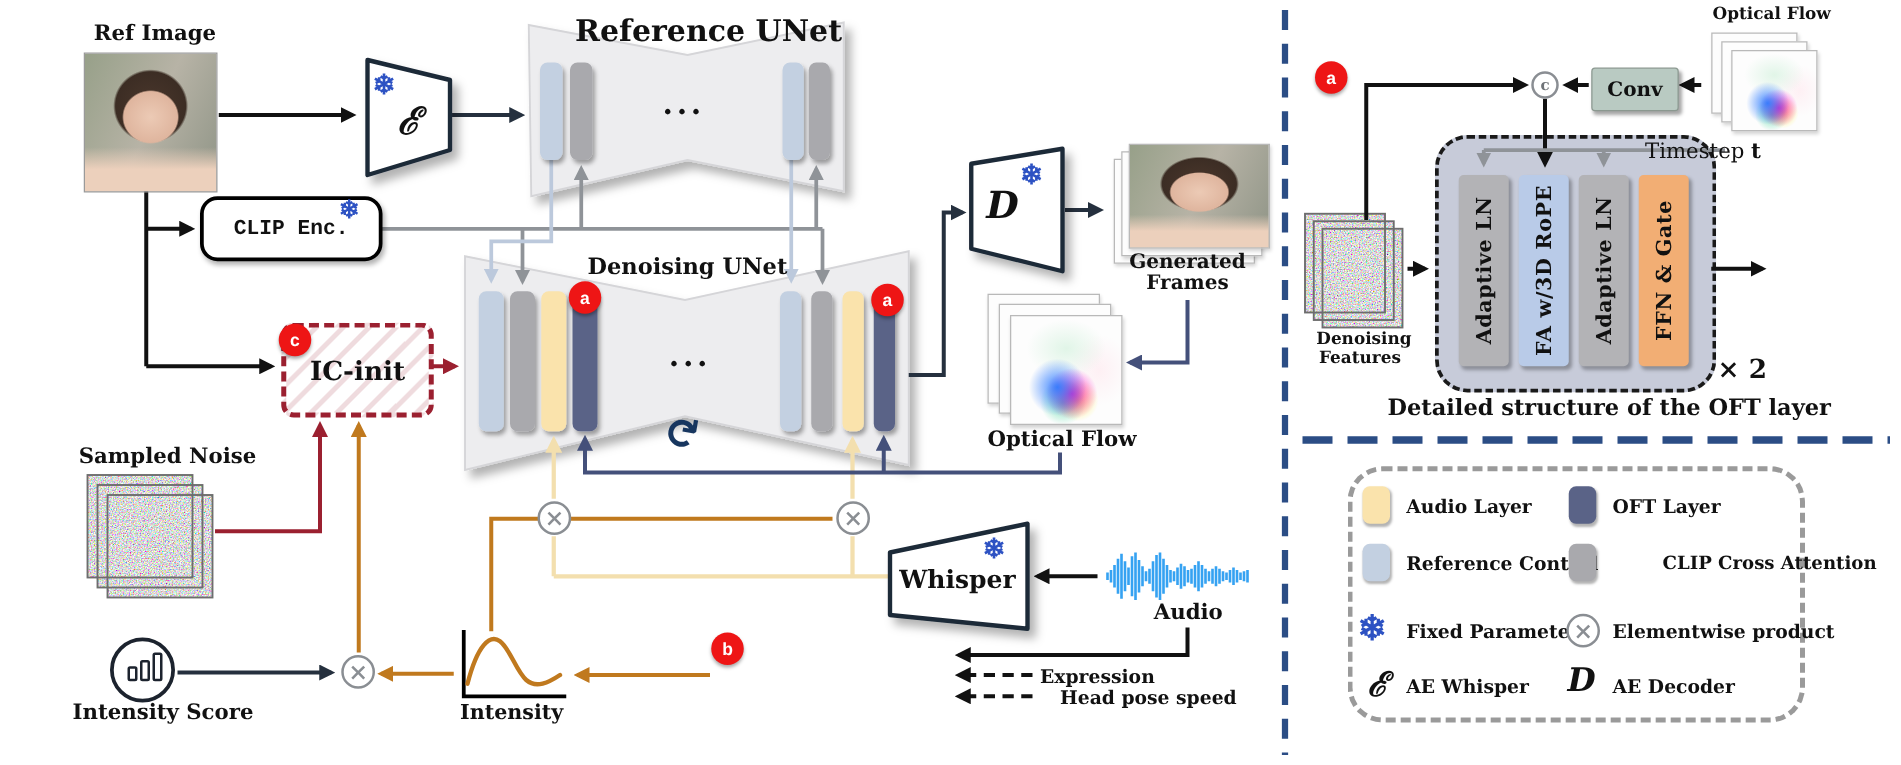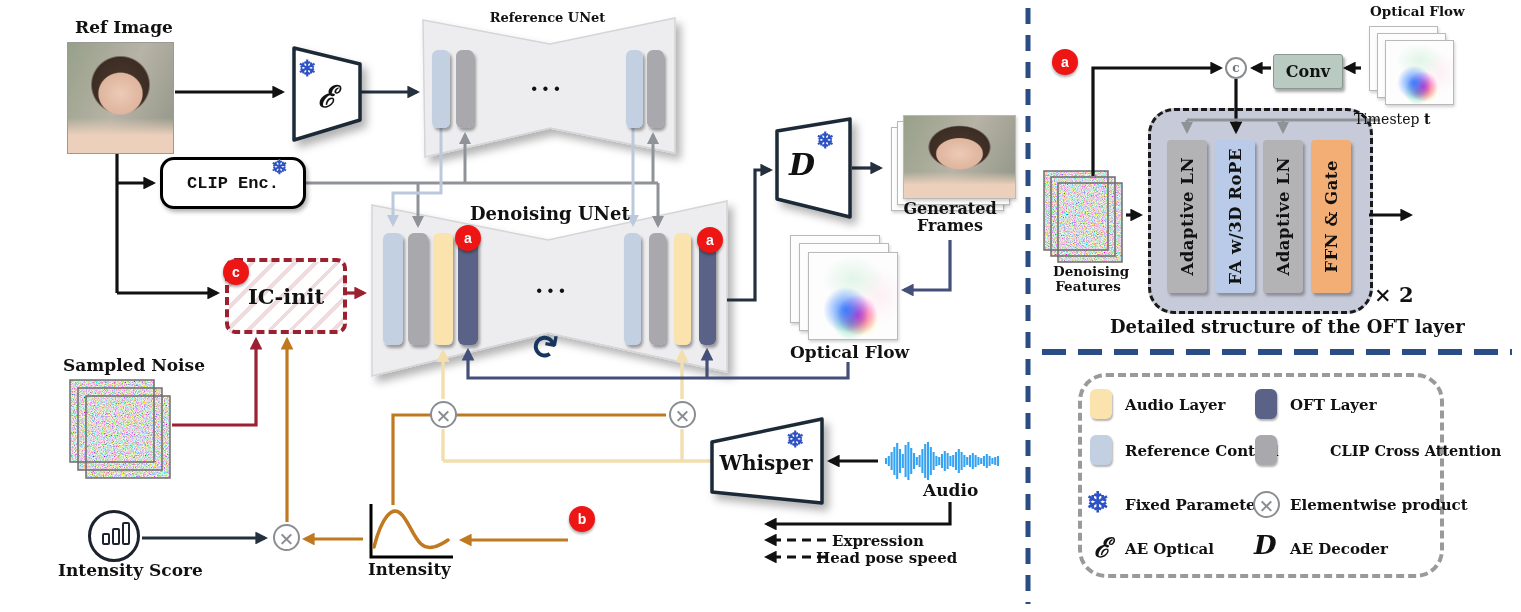--- a/index.html
+++ b/index.html
@@ -249,21 +249,21 @@
     <polygon class="trap" filter="url(#ds)" points="777,131 850,119 850,217 777,199"></polygon>
     <polygon class="trap" filter="url(#ds)" points="712,442 822,419 822,503 712,492"></polygon>
 
     <path class="div-navy" stroke-width="5" stroke-dasharray="16,11" d="M1028,8 V604"></path>
     <path class="div-navy" stroke-width="6" stroke-dasharray="24,12" d="M1042,352 H1512"></path>
   </svg>
 
   <div class="lbl" style="left:75px;top:17px;font-size:17px;">Ref Image</div>
   <div class="abs z3 face" style="left:67px;top:42px;width:105px;height:110px;border:1px solid #9a9a9a;"></div>
 
-  <div class="lbl ctr" style="left:460px;top:10px;width:175px;font-size:13px;">Reference UNet</div>
+  <div class="lbl ctr" style="left:460px;top:10px;width:175px;font-size:24px;">Reference UNet</div>
   <div class="lbl ctr" style="left:522px;top:68px;width:50px;font-size:24px;letter-spacing:3px;">...</div>
 
   <div class="lbl ctr" style="left:470px;top:203px;width:150px;font-size:18px;">Denoising UNet</div>
   <div class="lbl ctr" style="left:527px;top:270px;width:50px;font-size:24px;letter-spacing:3px;">...</div>
   <div class="loop" style="left:530px;top:326px;font-size:34px;transform:rotate(100deg);">↻</div>
 
   <div class="snow" style="left:298px;top:55px;font-size:22px;">❄</div>
   <div class="lbl" style="left:318px;top:75px;font-size:30px;font-style:italic;">ℰ</div>
 
   <div class="clip-box" style="left:160px;top:157px;width:140px;height:46px;font-family:Liberation Mono, monospace;">
@@ -290,21 +290,21 @@
 
   <div class="lbl" style="left:368px;top:560px;font-size:16.5px;">Intensity</div>
 
   <div class="badge" style="left:569px;top:506px;">b</div>
 
   <div class="lbl ctr" style="left:718px;top:451px;width:96px;font-size:20px;">Whisper</div>
   <div class="snow" style="left:786px;top:426px;font-size:22px;">❄</div>
 
   <div class="lbl" style="left:923px;top:480px;font-size:17px;">Audio</div>
   <div class="lbl" style="left:832px;top:532px;font-size:15px;">Expression</div>
-  <div class="lbl" style="left:816px;top:549px;font-size:15px;">Head pose speed</div>
+  <div class="lbl" style="left:848px;top:549px;font-size:15px;">Head pose speed</div>
 
   <div class="snow" style="left:816px;top:127px;font-size:22px;">❄</div>
   <div class="lbl" style="left:789px;top:147px;font-size:30px;font-style:italic;">D</div>
 
   <div class="abs z3" style="left:891px;top:115px;width:124px;height:95px;">
     <div class="frame flowfaint" style="left:0;top:12px;width:111px;height:82px;"></div>
     <div class="frame flowfaint" style="left:6px;top:6px;width:111px;height:82px;"></div>
     <div class="frame face" style="left:12px;top:0;width:111px;height:82px;"></div>
   </div>
   <div class="lbl ctr" style="left:900px;top:199px;width:100px;font-size:16px;">Generated</div>
@@ -327,21 +327,21 @@
     <div class="frame flowfaint" style="left:0;top:0;width:67px;height:63px;"></div>
     <div class="frame flowfaint" style="left:8px;top:7px;width:67px;height:63px;"></div>
     <div class="frame flowimg" style="left:16px;top:14px;width:67px;height:63px;"></div>
   </div>
 
   <div class="conv-box" style="left:1273px;top:54px;width:68px;height:33px;">
     <span class="lbl" style="position:static;font-size:16px;">Conv</span>
   </div>
   <div class="ccircle" style="left:1225px;top:57px;">c</div>
 
-  <div class="abs z3" style="left:1354px;top:111px;font-size:14px;white-space:nowrap;">
+  <div class="abs z3" style="left:1316px;top:111px;font-size:17px;white-space:nowrap;">
     <span>Timestep</span>
     <b>t</b>
   </div>
 
   <div class="oft-box" style="left:1148px;top:108px;width:219px;height:200px;"></div>
   <div class="oftbar ln" style="left:1167px;top:140px;">
       <span>Adaptive LN</span>
     </div>
   <div class="oftbar fa" style="left:1215px;top:140px;">
       <span>FA w/3D RoPE</span>
@@ -366,17 +366,17 @@
   <div class="lbl" style="left:1290px;top:396px;font-size:15px;">OFT Layer</div>
   <div class="sw ref" style="left:1090px;top:435px;"></div>
   <div class="lbl" style="left:1125px;top:442px;font-size:15px;">Reference Control</div>
   <div class="sw clip" style="left:1255px;top:435px;"></div>
   <div class="lbl" style="left:1290px;top:442px;font-size:14.5px;margin-left:40px;">CLIP Cross Attention</div>
   <div class="snow" style="left:1086px;top:486px;font-size:28px;">❄</div>
   <div class="lbl" style="left:1125px;top:496px;font-size:15px;">Fixed Parameter</div>
   <div class="xcircle" style="left:1253px;top:491px;">×</div>
   <div class="lbl" style="left:1290px;top:496px;font-size:15px;">Elementwise product</div>
   <div class="glyph" style="left:1094px;top:528px;font-size:27px;z-index:3;">ℰ</div>
-  <div class="lbl" style="left:1125px;top:540px;font-size:15px;">AE Optical</div>
+  <div class="lbl" style="left:1125px;top:540px;font-size:15px;">AE Whisper</div>
   <div class="glyph" style="left:1254px;top:530px;font-size:26px;z-index:3;">D</div>
   <div class="lbl" style="left:1290px;top:540px;font-size:15px;">AE Decoder</div>
 
 </div>
 
 </body></html>

